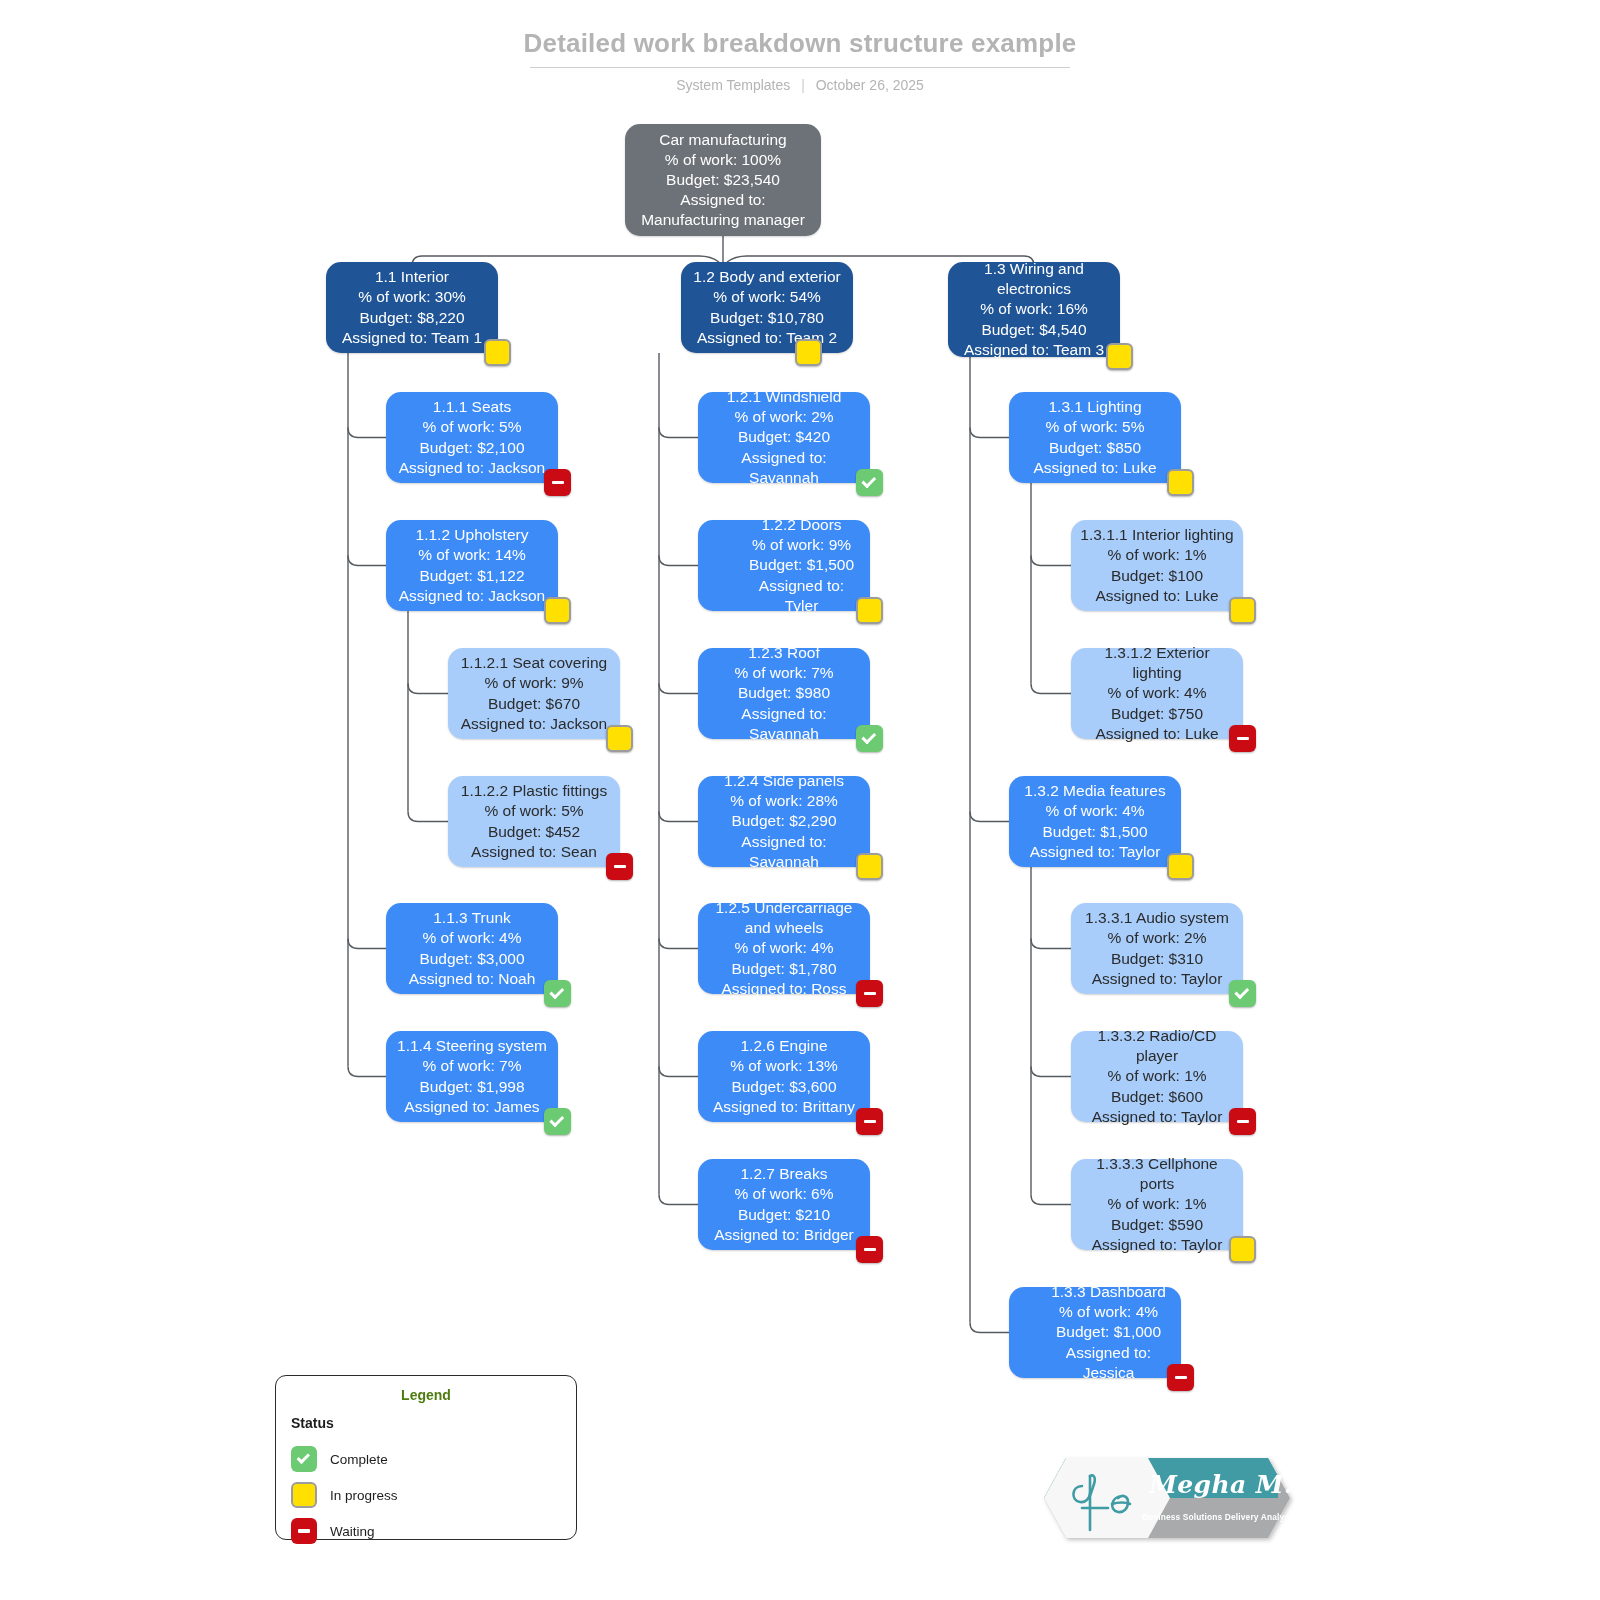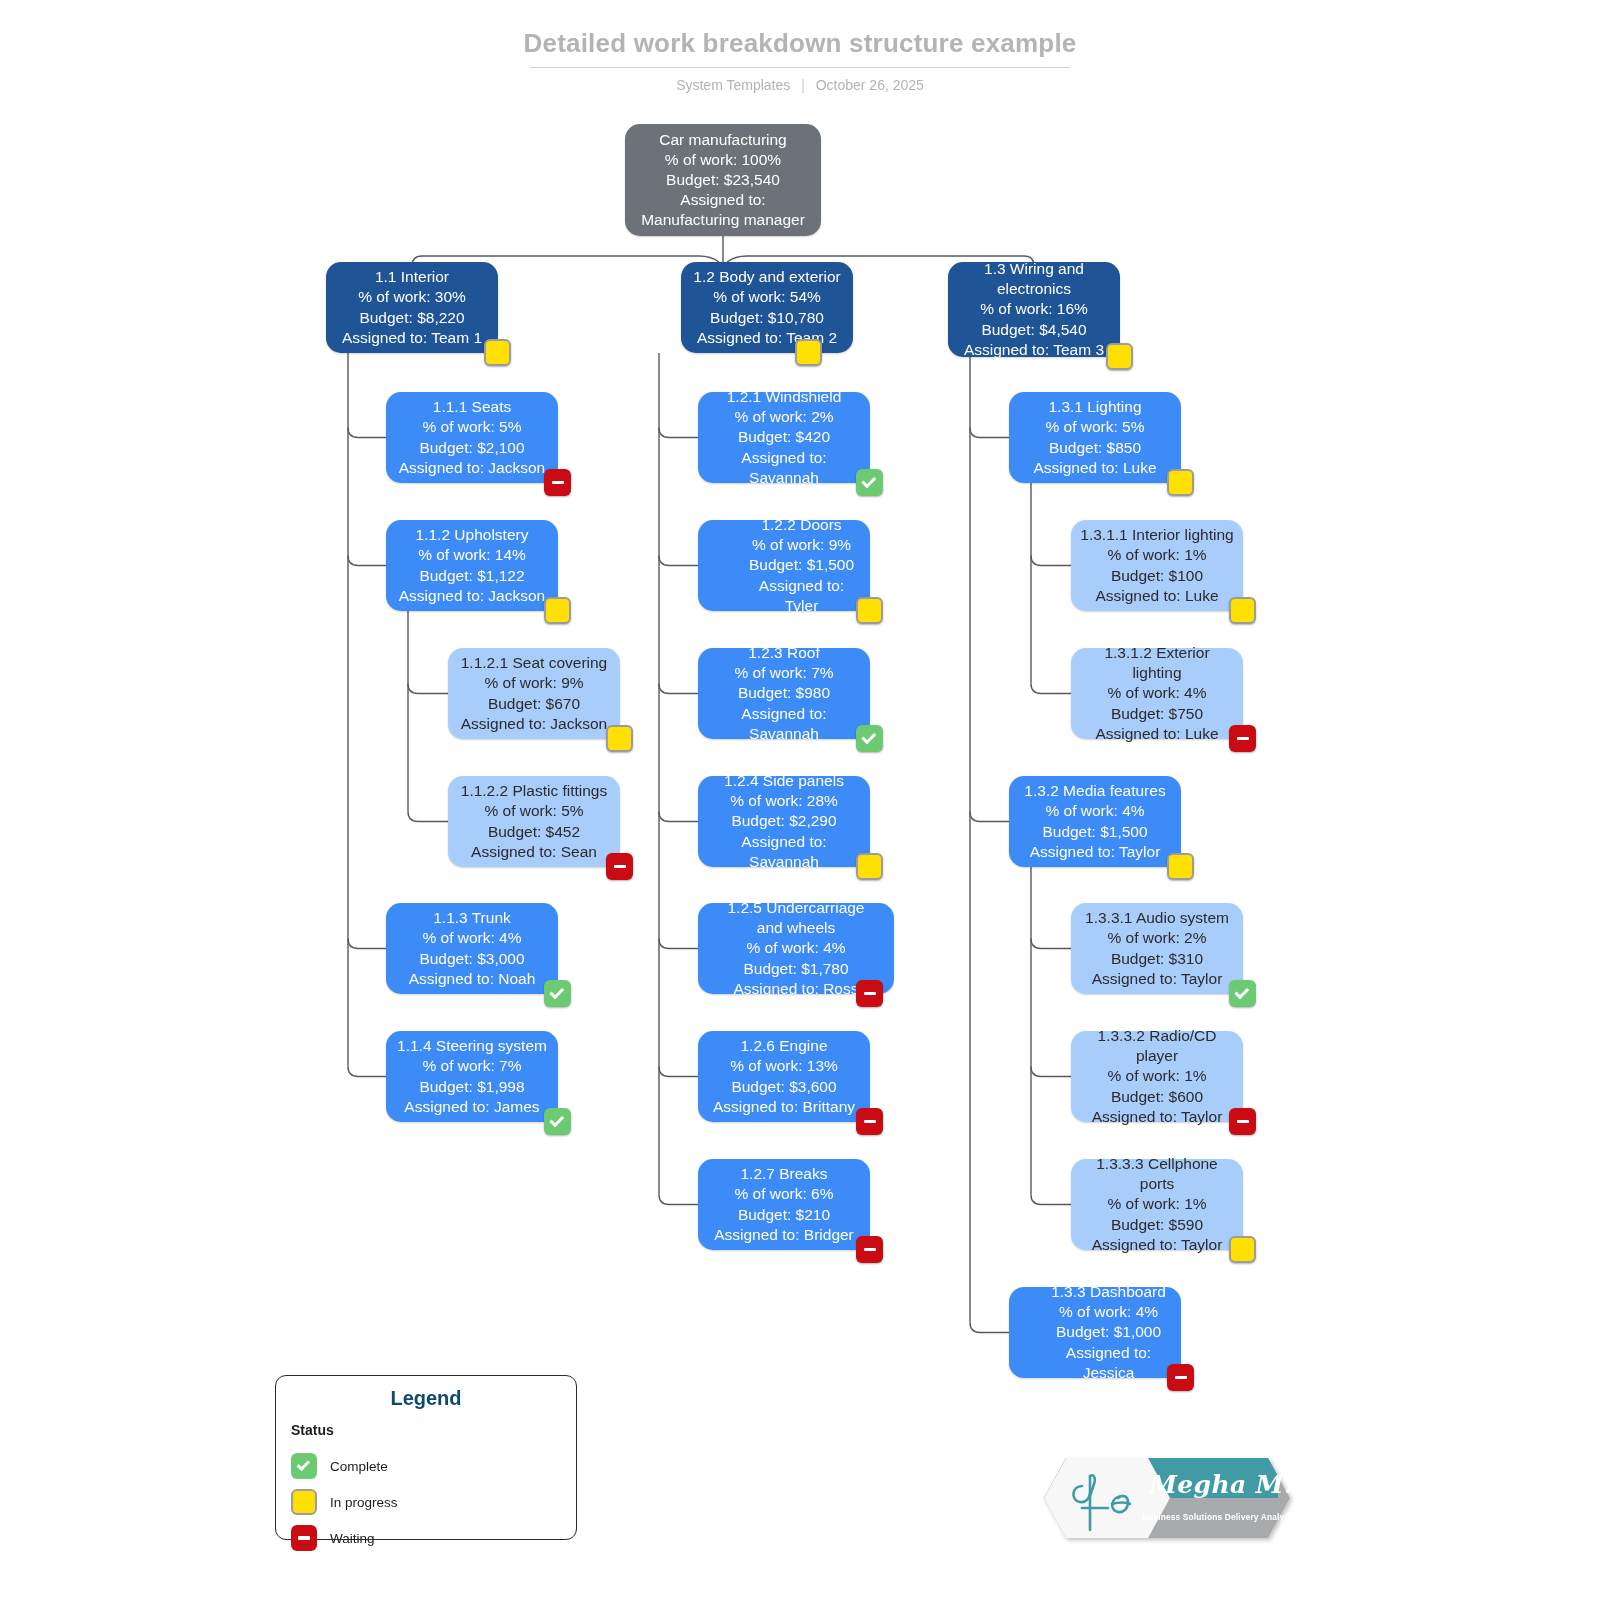--- a/index.html
+++ b/index.html
@@ -60,21 +60,21 @@
   }
   .badge .dash { width:12px; height:3.4px; background:#fff; border-radius:1px; }
 
   
   .legend {
     position:absolute; left:275px; top:1375px;
     width:302px; height:165px;
     border:1.6px solid #2b2b2b; border-radius:11px;
     background:#fff; z-index:5;
   }
-  .legend-title { text-align:center; font-size:20px; font-weight:bold; color:#0c4a6e; margin-top:11px; }
+  .legend-title { text-align:center; font-size:14px; font-weight:bold; color:#4d7c0f; margin-top:11px; }
   .legend-cols { display:flex; margin-top:12px; padding:0 15px; }
   .legend-col { width:50%; }
   .legend-col-head { font-size:14px; font-weight:bold; color:#1d1d1d; margin-bottom:10px; }
   .legend-row { display:flex; align-items:center; height:36px; }
   .legend-sw { width:26px; height:26px; border-radius:6px; flex:0 0 auto; }
   .legend-sw.pr { border:2px solid #9c9c9c; }
   .legend-lbl { font-size:13.5px; color:#1d1d1d; margin-left:16px; }
   .legend-lbl.st { margin-left:13px; }
   .legend-sw.badge-like { display:flex; align-items:center; justify-content:center; }
 
@@ -216,21 +216,21 @@
 Savannah</span></div>
       <div class="badge complete" style="left: 856px; top: 725px;">
         <span class="tick"></span>
       </div>
       <div class="node lvl2" style="left: 698px; top: 776px; width: 172px; height: 91px;"><span>1.2.4 Side panels
 % of work: 28%
 Budget: $2,290
 Assigned to:
 Savannah</span></div>
       <div class="badge progress" style="left: 856px; top: 853px;"></div>
-      <div class="node lvl2" style="left: 698px; top: 903px; width: 196px; height: 91px;"><span>1.2.5 Undercarriage
+      <div class="node lvl2" style="left: 698px; top: 903px; width: 172px; height: 91px;"><span>1.2.5 Undercarriage
 and wheels
 % of work: 4%
 Budget: $1,780
 Assigned to: Ross</span></div>
       <div class="badge waiting" style="left: 856px; top: 980px;">
         <span class="dash"></span>
       </div>
       <div class="node lvl2" style="left: 698px; top: 1031px; width: 172px; height: 91px;"><span>1.2.6 Engine
 % of work: 13%
 Budget: $3,600

